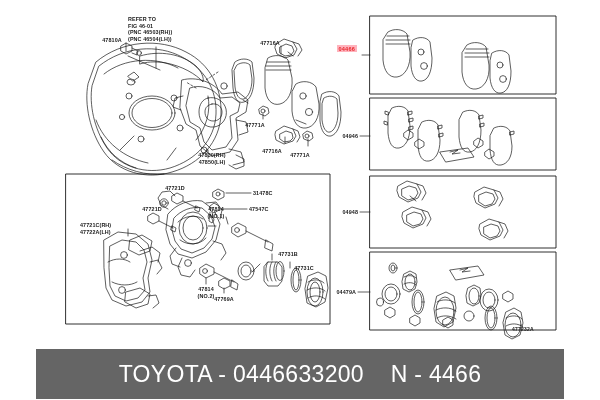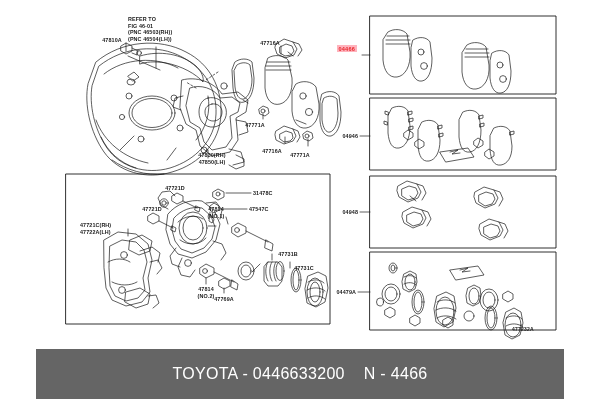--- a/index.html
+++ b/index.html
@@ -24,21 +24,21 @@
   }
   .figid{
     position:absolute;font-size:5px;font-weight:bold;color:#222;
     letter-spacing:0.2px;
   }
   .banner{
     position:absolute;left:36px;top:349px;width:528px;height:50px;
     background:#656565;display:flex;align-items:center;justify-content:center;
   }
   .banner-text{
-    color:#ffffff;font-size:16px;font-family:"Liberation Sans", sans-serif;
+    color:#ffffff;font-size:23px;font-family:"Liberation Sans", sans-serif;
     letter-spacing:0.3px;white-space:pre;
   }
 </style>
 </head>
 <body>
 
 <svg class="diagram" viewBox="0 0 600 400">
   <g fill="none" stroke="#1a1a1a" stroke-width="0.7" stroke-linejoin="round" stroke-linecap="round">
 
     <g>

